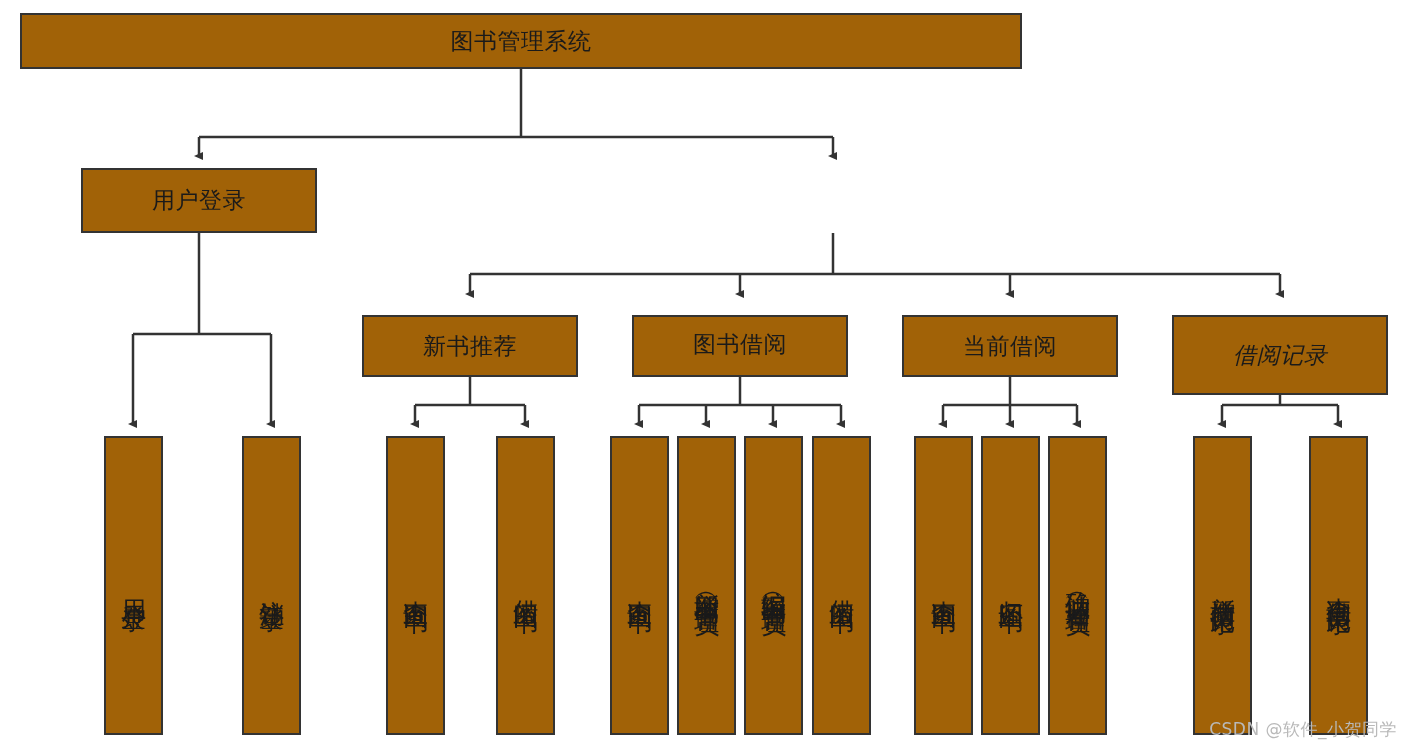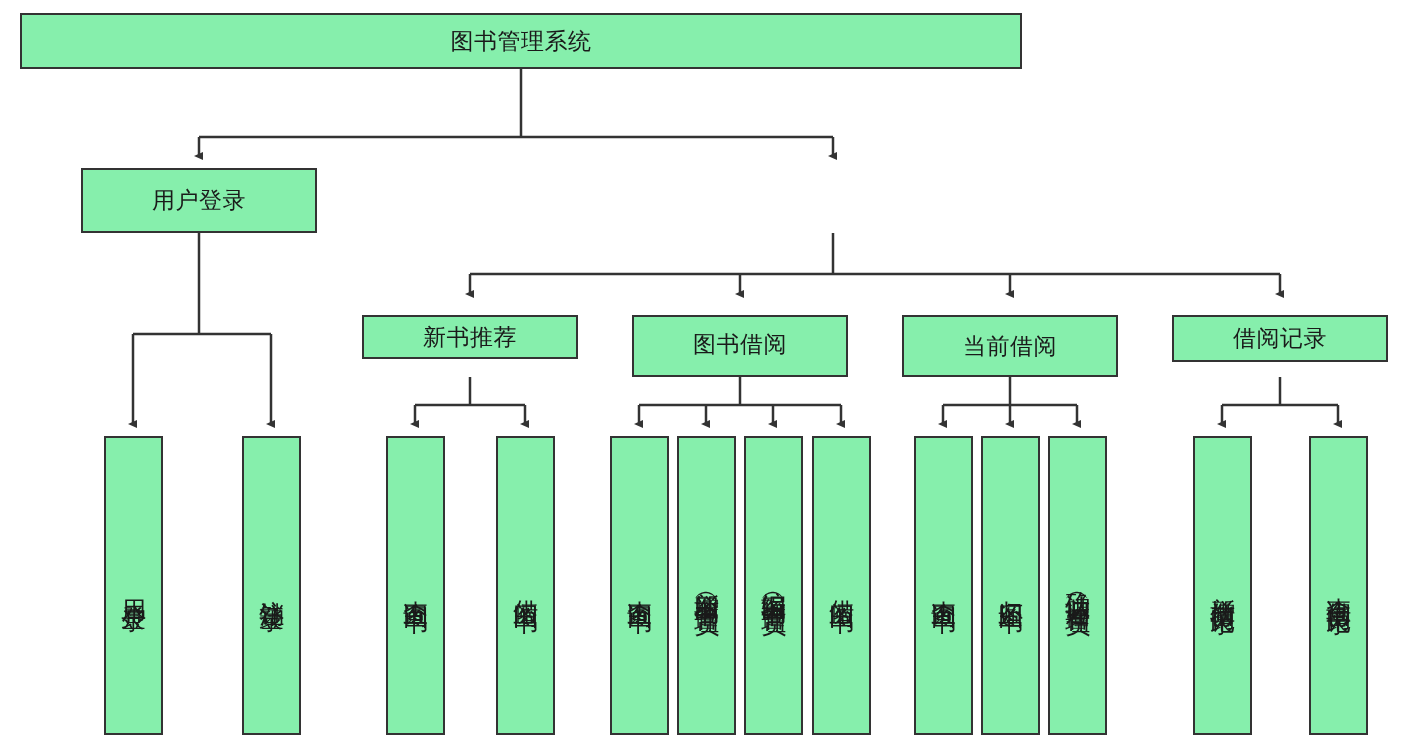--- a/index.html
+++ b/index.html
@@ -22,21 +22,21 @@
     position: absolute;
     left: 0;
     top: 0;
     width: 1405px;
     height: 747px;
     pointer-events: none;
   }
   .node {
     position: absolute;
     box-sizing: border-box;
-    background: #86efac;
+    background: #a16207;
     border: 2px solid #333333;
     display: flex;
     align-items: center;
     justify-content: center;
     color: #1a1a1a;
   }
   .node .label {
     display: block;
     text-align: center;
     line-height: 1.08;
@@ -131,30 +131,30 @@
   </svg>
 
   <div class="node horiz root" style="left:20px; top:13px; width:1002px; height:56px;">
     <span class="label">图书管理系统</span>
   </div>
 
   <div class="node horiz" style="left:81px; top:168px; width:236px; height:65px;">
     <span class="label">用户登录</span>
   </div>
 
-  <div class="node horiz" style="left:362px; top:315px; width:216px; height:44px;">
+  <div class="node horiz" style="left:362px; top:315px; width:216px; height:62px;">
     <span class="label">新书推荐</span>
   </div>
   <div class="node horiz" style="left:632px; top:315px; width:216px; height:62px;font-family:Liberation Mono, monospace;">
     <span class="label">图书借阅</span>
   </div>
   <div class="node horiz" style="left:902px; top:315px; width:216px; height:62px;">
     <span class="label">当前借阅</span>
   </div>
-  <div class="node horiz" style="left:1172px; top:315px; width:216px; height:47px;">
+  <div class="node horiz" style="left:1172px; top:315px; width:216px; height:80px;font-style:italic;">
     <span class="label">借阅记录</span>
   </div>
 
   <div class="node vert" style="left:104px; top:436px; width:59px; height:299px;">
     <span class="label">用户登录</span>
   </div>
   <div class="node vert" style="left:242px; top:436px; width:59px; height:299px;">
     <span class="label">注销登录</span>
   </div>
 
@@ -188,14 +188,15 @@
     <span class="label">确认归还（管理员）</span>
   </div>
 
   <div class="node vert" style="left:1193px; top:436px; width:59px; height:299px;">
     <span class="label">新增借阅记录</span>
   </div>
   <div class="node vert" style="left:1309px; top:436px; width:59px; height:299px;">
     <span class="label">查询借阅记录</span>
   </div>
 
+  <div id="watermark">CSDN @软件_小贺同学</div>
 
 </div>
 
 </body></html>

